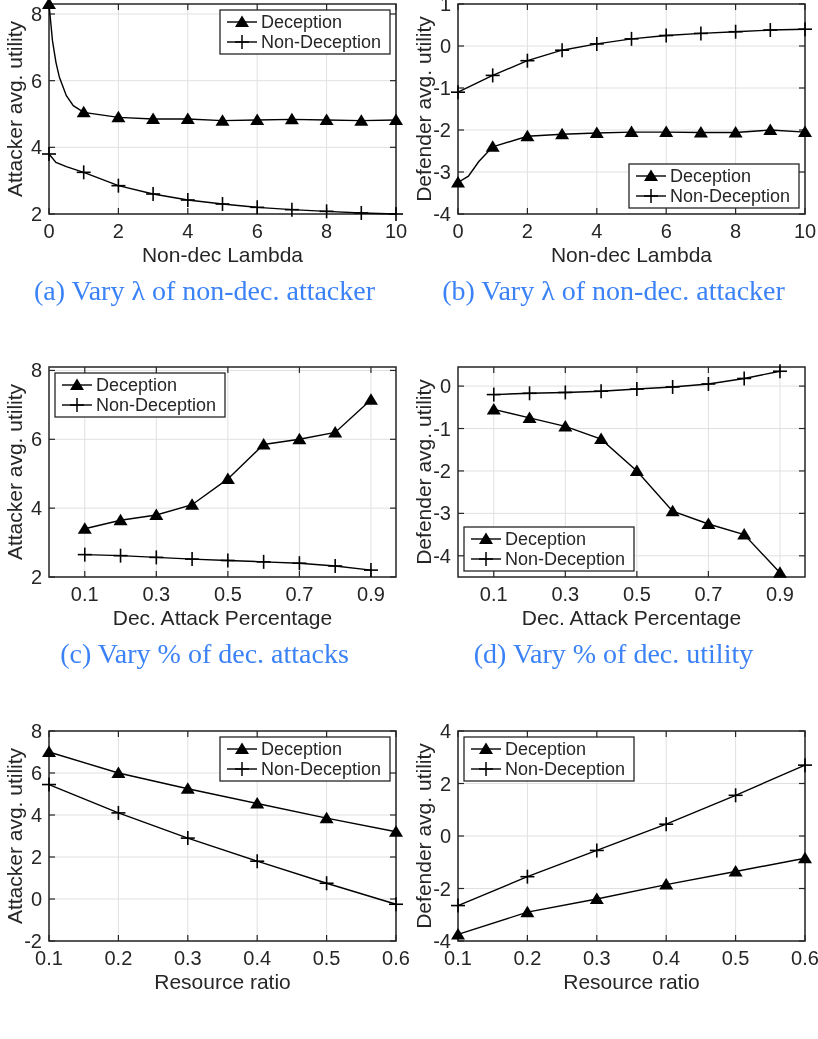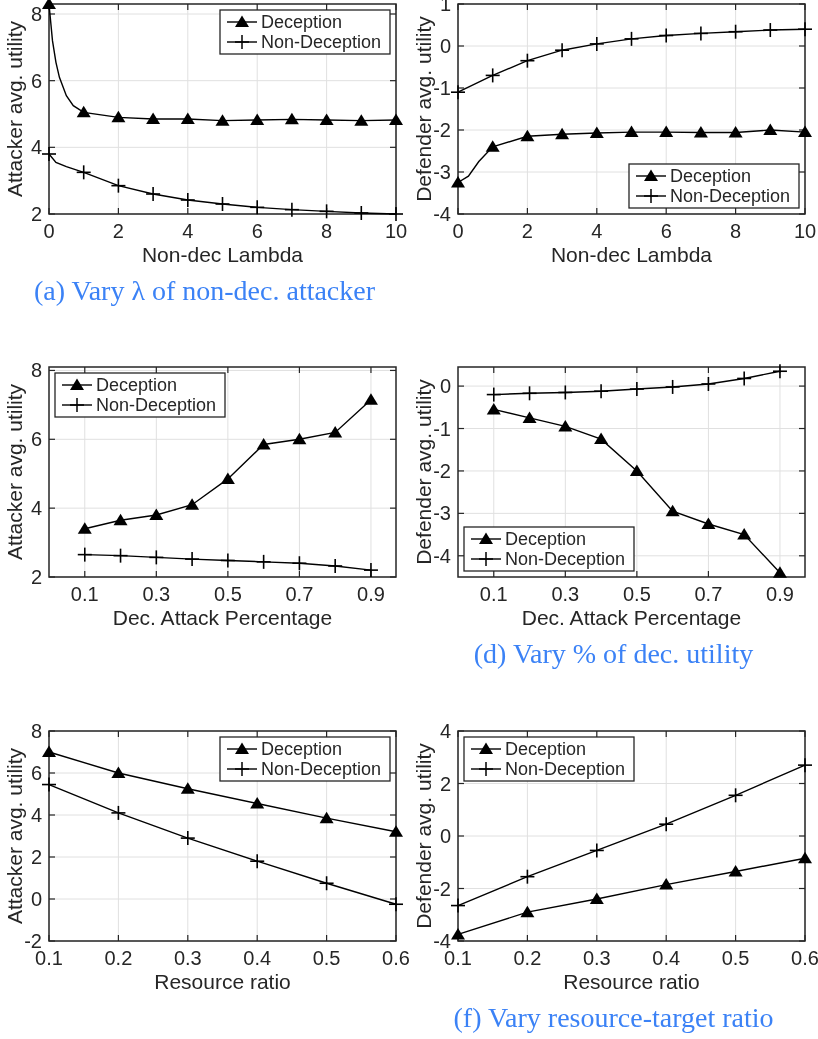--- a/index.html
+++ b/index.html
@@ -207,20 +207,21 @@
         <line x1="396" y1="22.19999999999999" x2="396" y2="36.19999999999999" stroke="#000000" stroke-width="1.6"></line>
         <rect x="220" y="164" width="170" height="44" fill="#ffffff" stroke="#262626" stroke-width="1.3"></rect>
         <line x1="227" y1="176" x2="257" y2="176" stroke="#000000" stroke-width="1.4"></line>
         <path d="M242,169.5 L249,181 L235,181 Z" fill="#000000"></path>
         <text x="261" y="182" font-size="18" text-anchor="start" fill="#111111">Deception</text>
         <line x1="227" y1="196" x2="257" y2="196" stroke="#000000" stroke-width="1.4"></line>
         <line x1="235" y1="196" x2="249" y2="196" stroke="#000000" stroke-width="1.5"></line>
         <line x1="242" y1="189" x2="242" y2="203" stroke="#000000" stroke-width="1.5"></line>
         <text x="261" y="202" font-size="18" text-anchor="start" fill="#111111">Non-Deception</text>
       </svg>
+    <figcaption class="caption">(b) Vary λ of non-dec. attacker</figcaption>
   </figure>
   <figure class="cell row2">
     <svg width="409" height="266" viewBox="0 0 409 266">
         <rect x="49" y="4" width="347" height="210" fill="#ffffff"></rect>
         <line x1="84.77319587628867" y1="4" x2="84.77319587628867" y2="214" stroke="#e0e0e0" stroke-width="1"></line>
         <line x1="156.31958762886597" y1="4" x2="156.31958762886597" y2="214" stroke="#e0e0e0" stroke-width="1"></line>
         <line x1="227.8659793814433" y1="4" x2="227.8659793814433" y2="214" stroke="#e0e0e0" stroke-width="1"></line>
         <line x1="299.41237113402065" y1="4" x2="299.41237113402065" y2="214" stroke="#e0e0e0" stroke-width="1"></line>
         <line x1="370.9587628865979" y1="4" x2="370.9587628865979" y2="214" stroke="#e0e0e0" stroke-width="1"></line>
         <line x1="49" y1="214" x2="396" y2="214" stroke="#e0e0e0" stroke-width="1"></line>
@@ -288,20 +289,21 @@
         <line x1="370.9587628865979" y1="200.11475409836066" x2="370.9587628865979" y2="214.11475409836066" stroke="#000000" stroke-width="1.6"></line>
         <rect x="55" y="10" width="170" height="44" fill="#ffffff" stroke="#262626" stroke-width="1.3"></rect>
         <line x1="62" y1="22" x2="92" y2="22" stroke="#000000" stroke-width="1.4"></line>
         <path d="M77,15.5 L84,27 L70,27 Z" fill="#000000"></path>
         <text x="96" y="28" font-size="18" text-anchor="start" fill="#111111">Deception</text>
         <line x1="62" y1="42" x2="92" y2="42" stroke="#000000" stroke-width="1.4"></line>
         <line x1="70" y1="42" x2="84" y2="42" stroke="#000000" stroke-width="1.5"></line>
         <line x1="77" y1="35" x2="77" y2="49" stroke="#000000" stroke-width="1.5"></line>
         <text x="96" y="48" font-size="18" text-anchor="start" fill="#111111">Non-Deception</text>
       </svg>
+    <figcaption class="caption">(c) Vary % of dec. attacks</figcaption>
   </figure>
   <figure class="cell row2">
     <svg width="409" height="266" viewBox="0 0 409 266">
         <rect x="49" y="4" width="347" height="210" fill="#ffffff"></rect>
         <line x1="84.77319587628867" y1="4" x2="84.77319587628867" y2="214" stroke="#e0e0e0" stroke-width="1"></line>
         <line x1="156.31958762886597" y1="4" x2="156.31958762886597" y2="214" stroke="#e0e0e0" stroke-width="1"></line>
         <line x1="227.8659793814433" y1="4" x2="227.8659793814433" y2="214" stroke="#e0e0e0" stroke-width="1"></line>
         <line x1="299.41237113402065" y1="4" x2="299.41237113402065" y2="214" stroke="#e0e0e0" stroke-width="1"></line>
         <line x1="370.9587628865979" y1="4" x2="370.9587628865979" y2="214" stroke="#e0e0e0" stroke-width="1"></line>
         <line x1="49" y1="192.78787878787878" x2="396" y2="192.78787878787878" stroke="#e0e0e0" stroke-width="1"></line>
@@ -538,15 +540,14 @@
         <line x1="396" y1="31.125" x2="396" y2="45.125" stroke="#000000" stroke-width="1.6"></line>
         <rect x="55" y="10" width="170" height="44" fill="#ffffff" stroke="#262626" stroke-width="1.3"></rect>
         <line x1="62" y1="22" x2="92" y2="22" stroke="#000000" stroke-width="1.4"></line>
         <path d="M77,15.5 L84,27 L70,27 Z" fill="#000000"></path>
         <text x="96" y="28" font-size="18" text-anchor="start" fill="#111111">Deception</text>
         <line x1="62" y1="42" x2="92" y2="42" stroke="#000000" stroke-width="1.4"></line>
         <line x1="70" y1="42" x2="84" y2="42" stroke="#000000" stroke-width="1.5"></line>
         <line x1="77" y1="35" x2="77" y2="49" stroke="#000000" stroke-width="1.5"></line>
         <text x="96" y="48" font-size="18" text-anchor="start" fill="#111111">Non-Deception</text>
       </svg>
-    <figcaption class="caption">(f) Vary resource-target ratio</figcaption>
   </figure>
 </div>
 
 </body></html>

